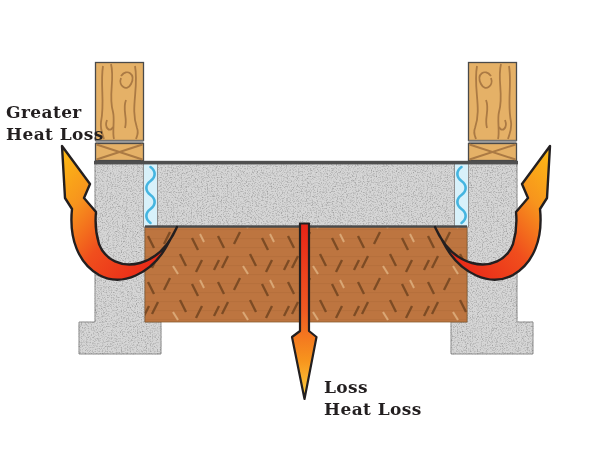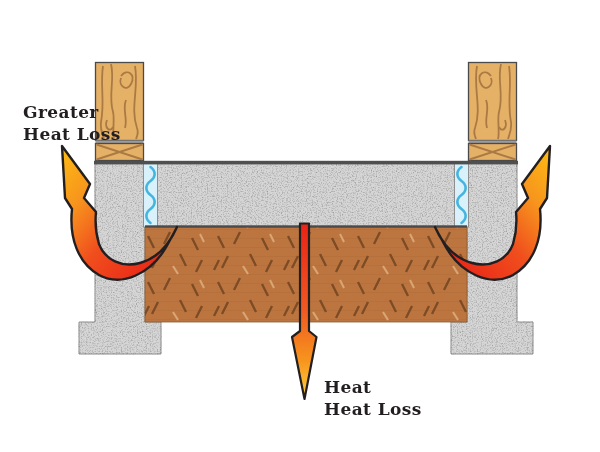--- a/index.html
+++ b/index.html
@@ -122,23 +122,23 @@
 
   <use href="#postL"></use>
   <use href="#postL" transform="translate(612 0) scale(-1 1)"></use>
 
   <use href="#arrowCurveL"></use>
   <use href="#arrowCurveL" transform="translate(612 0) scale(-1 1)"></use>
 
   <path d="M 300 223.5 L 309 223.5 L 309 331 L 316.5 337 L 304.5 399 L 292 337 L 300 331 Z" fill="url(#gradDown)" stroke="#231f20" stroke-width="2.2" stroke-linejoin="round"></path>
 </svg>
 
-<div class="label" style="left:23px;top:101px;">
+<div class="label" style="left:6px;top:101px;">
   <span>Greater</span>
   <span>Heat Loss</span>
 </div>
 
 <div class="label" style="left:324px;top:376px;">
-  <span>Heat</span>
+  <span>Loss</span>
   <span>Heat Loss</span>
 </div>
 
 </div>
 
 </body></html>

